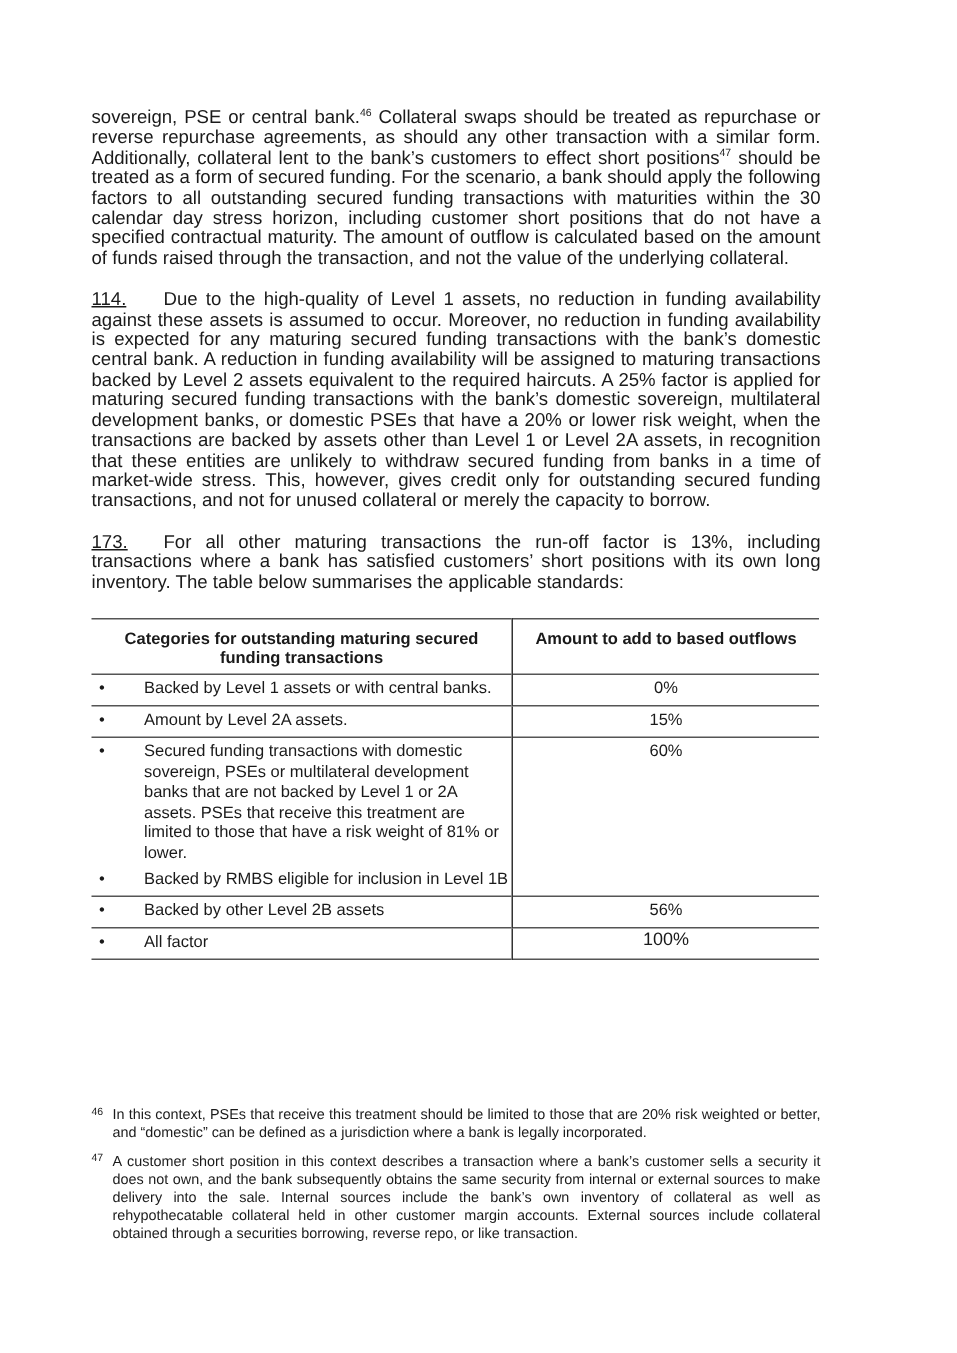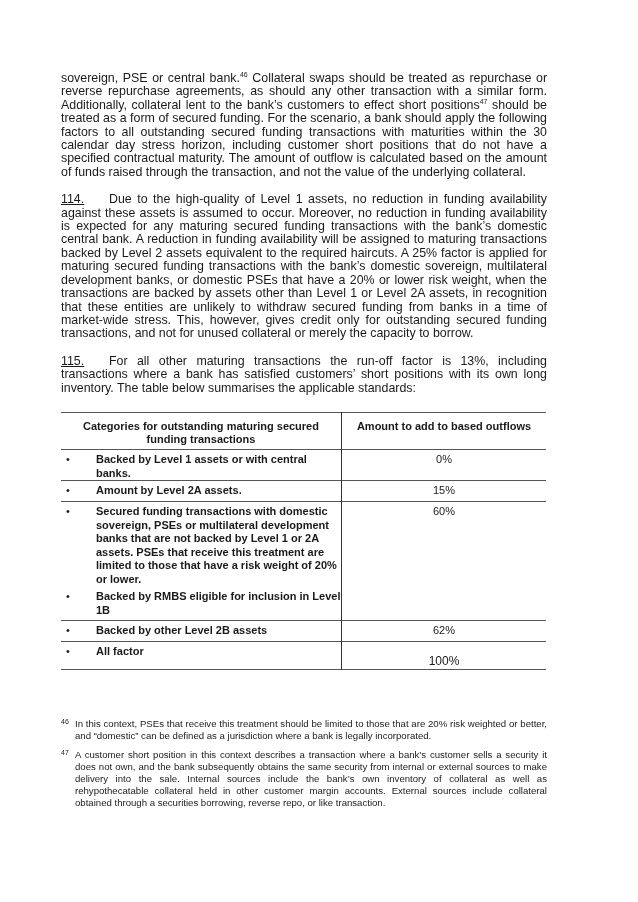--- a/index.html
+++ b/index.html
@@ -15,36 +15,36 @@
   table.std td, table.std th { padding: 0; vertical-align: top; }
   table.std tr { border-bottom: 1px solid #555; }
   table.std tr.hdr { border-top: 1px solid #555; }
   table.std th { font-weight: bold; text-align: center; line-height: 13px; }
   .c1 { width: 280px; border-right: 1px solid #333; margin-left: 22px; }
   .c2 { text-align: center; }
   .hdr th { height: 37px; padding-top: 7px !important; box-sizing: border-box; }
   .row td { height: 20px; }
   .bl { display: flex; line-height: 13.5px; padding-top: 3px; }
   .bl .dot { width: 35px; padding-left: 5px; box-sizing: border-box; flex: none; }
-  .bl .txt { flex: 1; font-weight: bold; }
+  .bl .txt { flex: 1; }
   .val { padding-top: 3px; line-height: 13.5px; display: block; }
-  .footnotes { position: absolute; left: 61px; top: 718px; width: 486px; font-size: 9.6px; line-height: 12px; }
+  .footnotes { position: absolute; left: 61px; top: 738px; width: 486px; font-size: 9.6px; line-height: 12px; }
   .fn { display: flex; margin-bottom: 7px; }
   .fn .fnnum { width: 14px; flex: none; font-size: 7px; line-height: 8px; }
   .fn .fntxt { flex: 1; text-align: justify; }
 </style>
 </head>
 <body>
 
 <div class="page">
   <p class="body"><span>sovereign, PSE or central bank.</span><sup>46</sup><span> Collateral swaps should be treated as repurchase or reverse repurchase agreements, as should any other transaction with a similar form. Additionally, collateral lent to the bank’s customers to effect short positions</span><sup>47</sup><span> should be treated as a form of secured funding. For the scenario, a bank should apply the following factors to all outstanding secured funding transactions with maturities within the 30 calendar day stress horizon, including customer short positions that do not have a specified contractual maturity. The amount of outflow is calculated based on the amount of funds raised through the transaction, and not the value of the underlying collateral.</span></p>
 
   <p class="body"><span class="num">114.</span><span>Due to the high-quality of Level 1 assets, no reduction in funding availability against these assets is assumed to occur. Moreover, no reduction in funding availability is expected for any maturing secured funding transactions with the bank’s domestic central bank. A reduction in funding availability will be assigned to maturing transactions backed by Level 2 assets equivalent to the required haircuts. A 25% factor is applied for maturing secured funding transactions with the bank’s domestic sovereign, multilateral development banks, or domestic PSEs that have a 20% or lower risk weight, when the transactions are backed by assets other than Level 1 or Level 2A assets, in recognition that these entities are unlikely to withdraw secured funding from banks in a time of market-wide stress. This, however, gives credit only for outstanding secured funding transactions, and not for unused collateral or merely the capacity to borrow.</span></p>
 
-  <p class="body"><span class="num">115.</span><span>For all other maturing transactions the run-off factor is 13%, including transactions where a bank has satisfied customers’ short positions with its own long inventory. The table below summarises the applicable standards:</span></p>
+  <p class="body"><span class="num">173.</span><span>For all other maturing transactions the run-off factor is 13%, including transactions where a bank has satisfied customers’ short positions with its own long inventory. The table below summarises the applicable standards:</span></p>
 </div>
 
 <table class="std">
   <tbody>
       <tr class="hdr">
     <th class="c1">
           <div style="padding:0 20px">Categories for outstanding maturing secured funding transactions</div>
         </th>
     <th class="c2">
           <div>Amount to add to based outflows</div>
@@ -69,51 +69,51 @@
           </div>
     </td>
     <td class="c2">
           <span class="val">15%</span>
         </td>
   </tr>
   <tr class="row">
     <td class="c1" style="padding-bottom:3px">
       <div class="bl">
             <span class="dot">•</span>
-            <span class="txt">Secured funding transactions with domestic sovereign, PSEs or multilateral development banks that are not backed by Level 1 or 2A assets. PSEs that receive this treatment are limited to those that have a risk weight of 20% or lower.</span>
+            <span class="txt">Secured funding transactions with domestic sovereign, PSEs or multilateral development banks that are not backed by Level 1 or 2A assets. PSEs that receive this treatment are limited to those that have a risk weight of 81% or lower.</span>
           </div>
       <div class="bl" style="padding-top:4px">
             <span class="dot">•</span>
             <span class="txt">Backed by RMBS eligible for inclusion in Level 1B</span>
           </div>
     </td>
     <td class="c2">
           <span class="val">60%</span>
         </td>
   </tr>
   <tr class="row">
     <td class="c1">
       <div class="bl">
             <span class="dot">•</span>
             <span class="txt">Backed by other Level 2B assets</span>
           </div>
     </td>
     <td class="c2">
-          <span class="val">62%</span>
+          <span class="val">56%</span>
         </td>
   </tr>
   <tr class="row">
     <td class="c1">
       <div class="bl">
             <span class="dot">•</span>
             <span class="txt">All factor</span>
           </div>
     </td>
     <td class="c2">
-          <span class="val" style="padding-top:13px;font-size:12px">100%</span>
+          <span class="val" style="padding-top:1px;font-size:12px">100%</span>
         </td>
   </tr>
 </tbody>
   </table>
 
 <div class="footnotes">
   <div class="fn">
     <span class="fnnum">46</span>
     <span class="fntxt">In this context, PSEs that receive this treatment should be limited to those that are 20% risk weighted or better, and “domestic” can be defined as a jurisdiction where a bank is legally incorporated.</span>
   </div>

